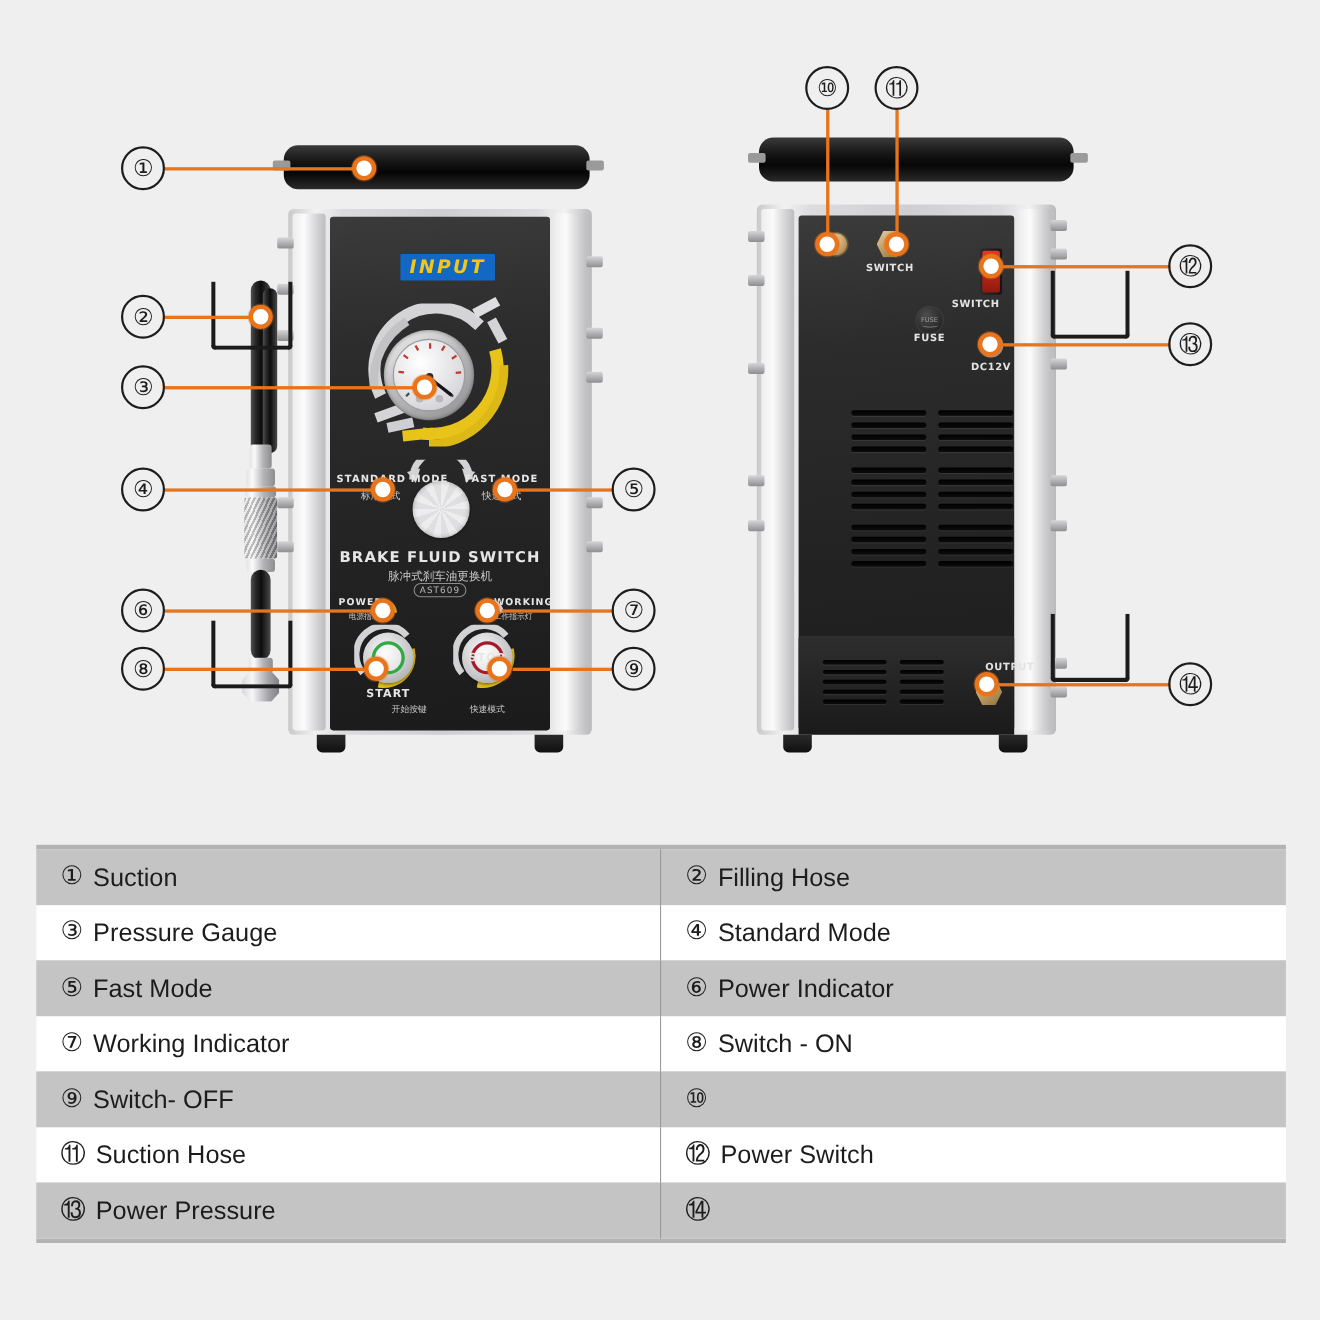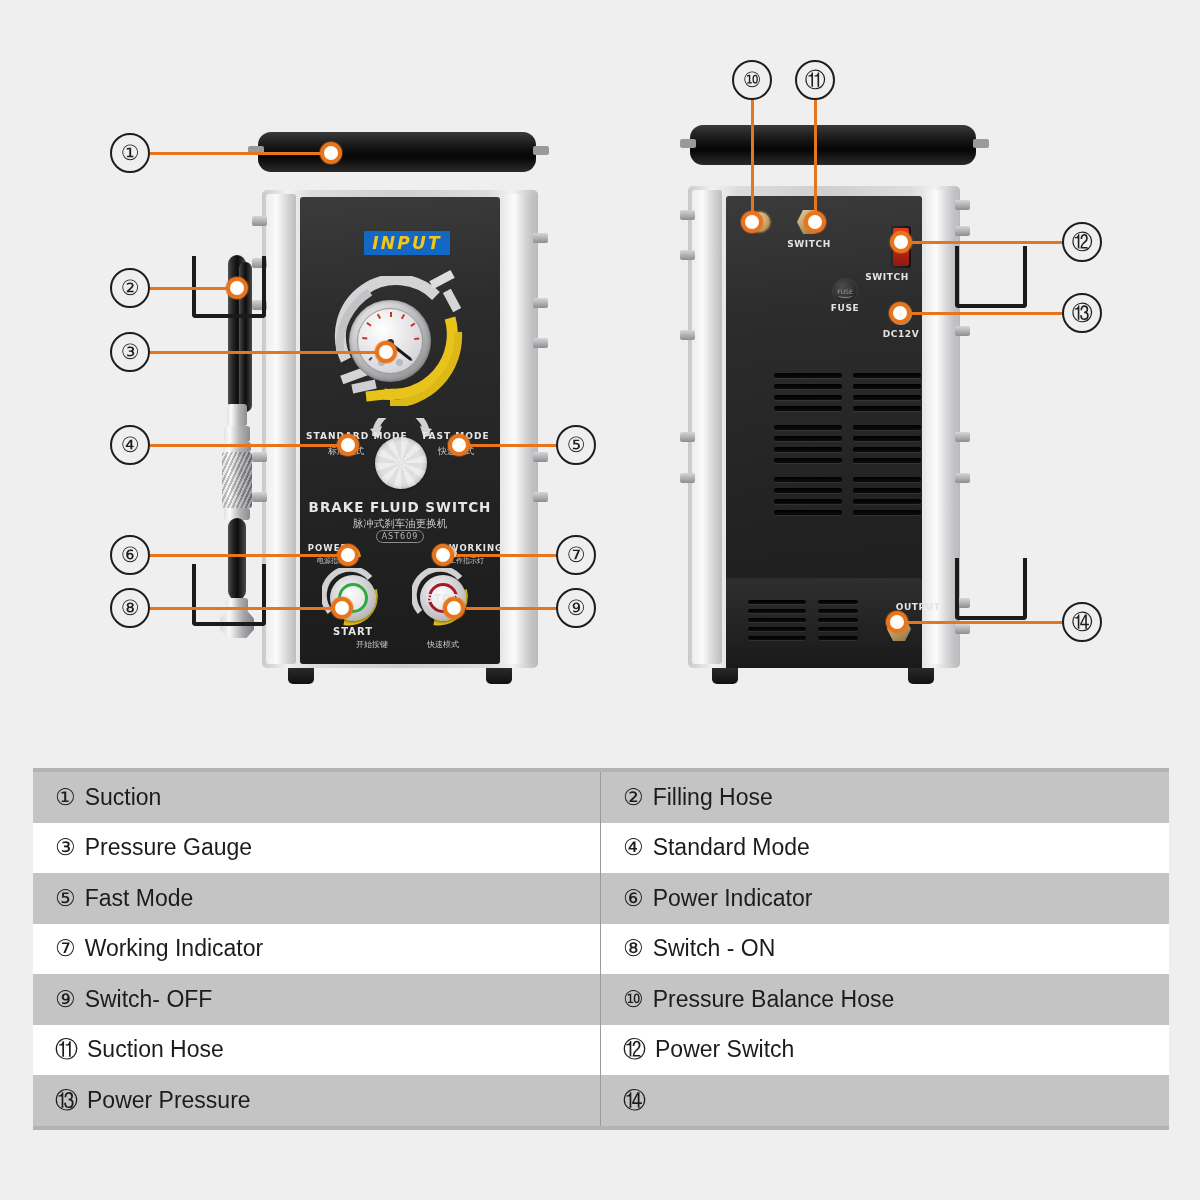--- a/index.html
+++ b/index.html
@@ -612,21 +612,20 @@
           <span>Switch - ON</span>
         </div>
       </div>
       <div class="lrow shade">
         <div class="lcell">
           <span class="lnum">⑨</span>
           <span>Switch- OFF</span>
         </div>
         <div class="lcell">
           <span class="lnum">⑩</span>
-          <span>Pressure Balance Hose</span>
         </div>
       </div>
       <div class="lrow plain">
         <div class="lcell">
           <span class="lnum">⑪</span>
           <span>Suction Hose</span>
         </div>
         <div class="lcell">
           <span class="lnum">⑫</span>
           <span>Power Switch</span>

